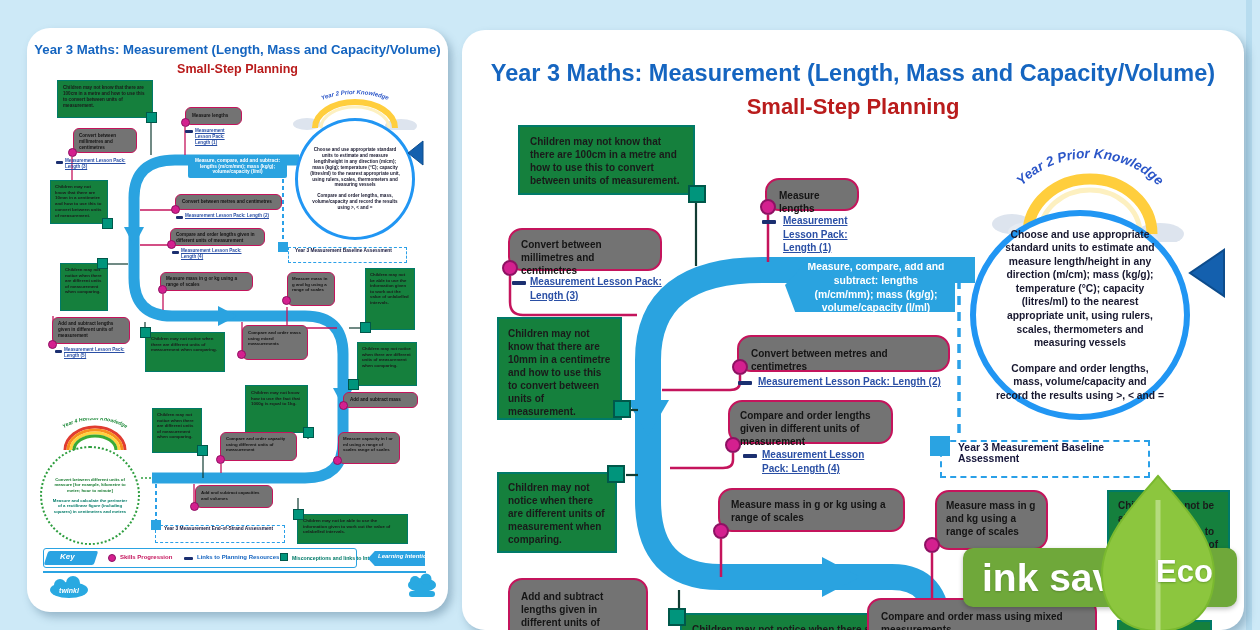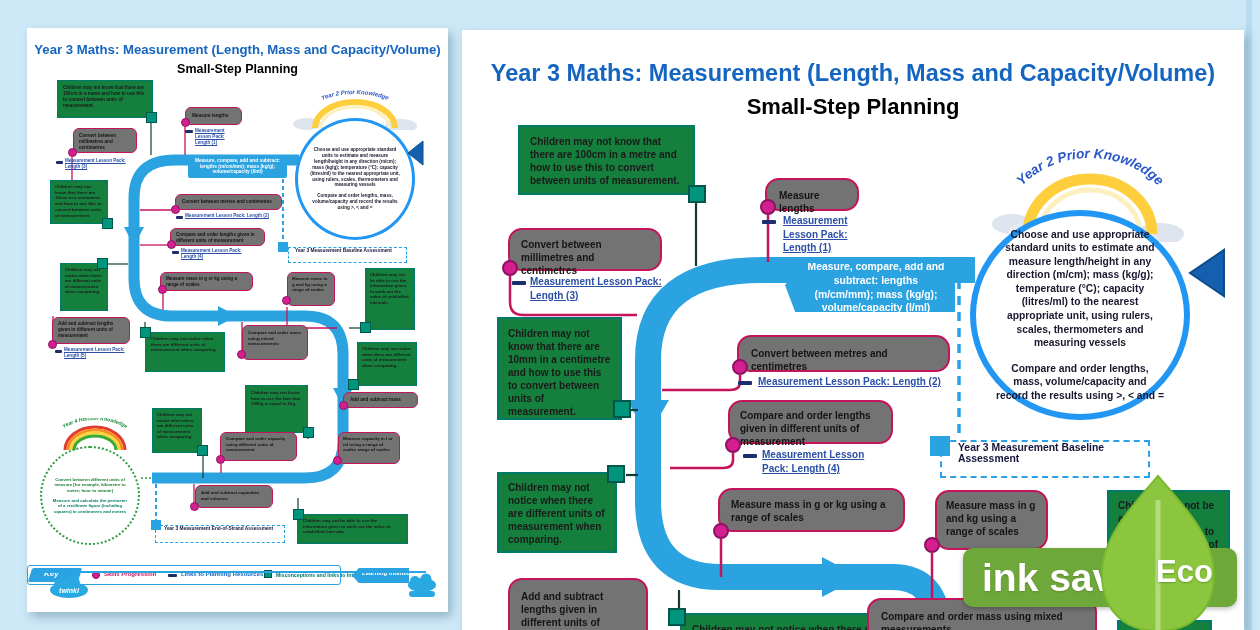--- a/index.html
+++ b/index.html
@@ -1,21 +1,21 @@
 <!DOCTYPE html>
 <html><head>
 <meta charset="utf-8">
 <style>
   html,body{margin:0;padding:0;}
   body{font-family:"Liberation Sans", sans-serif;}
   #stage{position:relative;width:1260px;height:630px;background:#cde9f7;overflow:hidden;}
-  .page{position:absolute;background:#ffffff;box-shadow:4px 5px 9px rgba(60,100,130,.38);overflow:hidden;}
+  .page{position:absolute;background:#ffffff;box-shadow:4px 5px 9px rgba(60,100,130,.38);overflow:hidden;border-radius:23px;}
   .abs{position:absolute;}
   .ttl{position:absolute;text-align:center;font-weight:bold;color:#1565c0;}
-  .sub{position:absolute;text-align:center;font-weight:bold;color:#000000;}
+  .sub{position:absolute;text-align:center;font-weight:bold;color:#b91c1c;}
   
   .tb{position:absolute;background:#15803d;border:2.5px solid #007a68;color:#1a1a1a;font-weight:600;line-height:1.3;box-sizing:border-box;}
   .pb{position:absolute;background:#737373;border:2.5px solid #c4145c;border-radius:14px;color:#141414;font-weight:600;line-height:1.3;box-sizing:border-box;}
   .tbs{border-width:1.3px;}
   .pbs{border-width:1.3px;border-radius:6px;}
   .sq{position:absolute;background:#00957c;border:2px solid #00584a;box-sizing:border-box;}
   .dot{position:absolute;background:#d4208f;border:2px solid #8e1163;border-radius:50%;box-sizing:border-box;}
   .lk{position:absolute;color:#2a4fa5;font-weight:bold;text-decoration:underline;line-height:1.35;}
   .dsh{position:absolute;background:#1b2f70;border-radius:1px;}
   .dbox{position:absolute;border:2.5px dashed #2aa0e8;color:#15153a;font-weight:600;display:flex;align-items:flex-start;box-sizing:border-box;}
@@ -181,21 +181,21 @@
       <path d="M26,32 A24,17 0 0 1 74,32" fill="none" stroke="#ffd23e" stroke-width="3"></path>
       <path d="M29,32 A21,14 0 0 1 71,32" fill="none" stroke="#3aaa35" stroke-width="3"></path>
       <path id="arcY4L" d="M4,33 A46,31 0 0 1 96,33" fill="none"></path>
       <text font-size="5.2" font-weight="bold" font-style="italic" fill="#1e8a3a"><textPath href="#arcY4L" startOffset="50%" text-anchor="middle">Year 4 Horizon Knowledge</textPath></text>
     </svg>
     <div class="y4c" style="left:13px;top:418px;width:100px;height:99px;padding:8px 9px;gap:4px;font-size:4.3px;line-height:1.3;">
       <div style="color:#157a2e;font-weight:bold;">Convert between different units of measure [for example, kilometre to metre; hour to minute]</div>
       <div style="color:#007a68;font-weight:bold;">Measure and calculate the perimeter of a rectilinear figure (including squares) in centimetres and metres</div>
     </div>
 
-    <div class="keybar" style="left:0;top:520px;width:314px;height:20px;margin-top:17px;">
+    <div class="keybar" style="left:16px;top:520px;width:314px;height:20px;">
       <div class="abs" style="left:2px;top:2px;width:50px;height:14px;background:#2aa3e2;transform:skewX(-18deg);border-radius:2px;"></div>
       <div class="kit" style="left:16px;top:3px;font-size:8px;color:#fff;font-style:italic;">Key</div>
       <div class="dot" style="left:64px;top:5px;width:8px;height:8px;border-width:1.2px;"></div>
       <div class="kit" style="left:76px;top:5px;font-size:6px;color:#c4145c;">Skills Progression</div>
       <div class="dsh" style="left:140px;top:8px;width:9px;height:2.5px;"></div>
       <div class="kit" style="left:153px;top:5px;font-size:6px;color:#1565c0;">Links to Planning Resources</div>
       <div class="sq" style="left:236px;top:4px;width:8px;height:8px;border-width:1.2px;"></div>
       <div class="kit" style="left:248px;top:6px;font-size:5.2px;color:#007a68;">Misconceptions and links to Intervention Planning</div>
       <div class="abs" style="left:324px;top:2px;width:57px;height:15px;background:#2aa3e2;clip-path:polygon(12% 0,100% 0,100% 100%,12% 100%,0 50%);"></div>
       <div class="kit" style="left:334px;top:4px;font-size:6px;color:#fff;font-style:italic;">Learning Intention</div>

